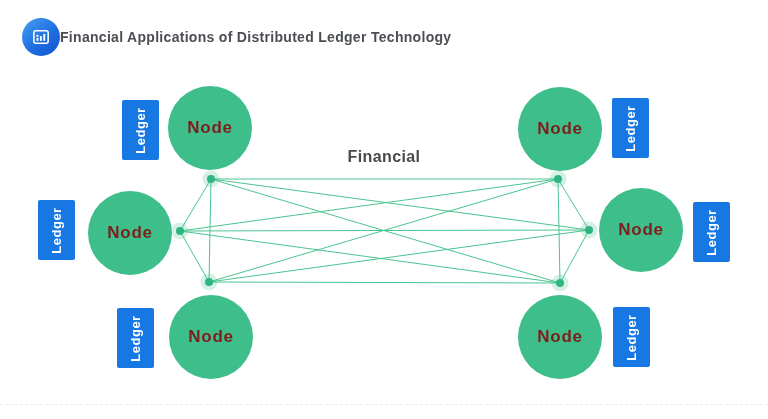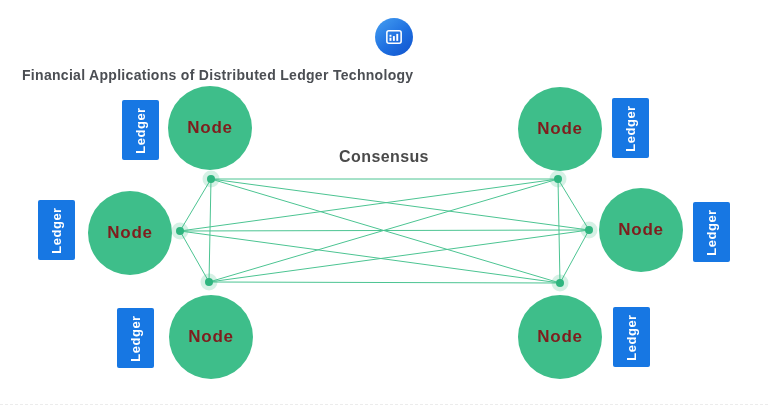--- a/index.html
+++ b/index.html
@@ -13,23 +13,21 @@
     background: #ffffff;
     overflow: hidden;
   }
 
   
   .header {
     position: absolute;
     left: 22px;
     top: 18px;
     display: flex;
-    align-items: flex-end;
-    gap: 11px;
-    flex-direction: column;
+    align-items: center;
   }
   .logo {
     width: 38px;
     height: 38px;
     border-radius: 50%;
     background: linear-gradient(140deg, #46a0f2 0%, #1e6fe0 55%, #1153cd 100%);
     display: flex;
     align-items: center;
     justify-content: center;
     flex: 0 0 auto;
@@ -165,21 +163,21 @@
         <circle class="dot-core" cx="209" cy="282" r="4"></circle>
       <circle class="dot-halo" cx="558" cy="179" r="8.5"></circle>
         <circle class="dot-core" cx="558" cy="179" r="4"></circle>
       <circle class="dot-halo" cx="589" cy="230" r="8.5"></circle>
         <circle class="dot-core" cx="589" cy="230" r="4"></circle>
       <circle class="dot-halo" cx="560" cy="283" r="8.5"></circle>
         <circle class="dot-core" cx="560" cy="283" r="4"></circle>
     </g>
   </svg>
 
-  <div class="consensus">Consensus</div>
+  <div class="consensus">Financial</div>
 
   <div class="node node-tl">Node</div>
   <div class="node node-ml">Node</div>
   <div class="node node-bl">Node</div>
   <div class="node node-tr">Node</div>
   <div class="node node-mr">Node</div>
   <div class="node node-br">Node</div>
 
   <div class="ledger ledger-l-top">
     <span>Ledger</span>

